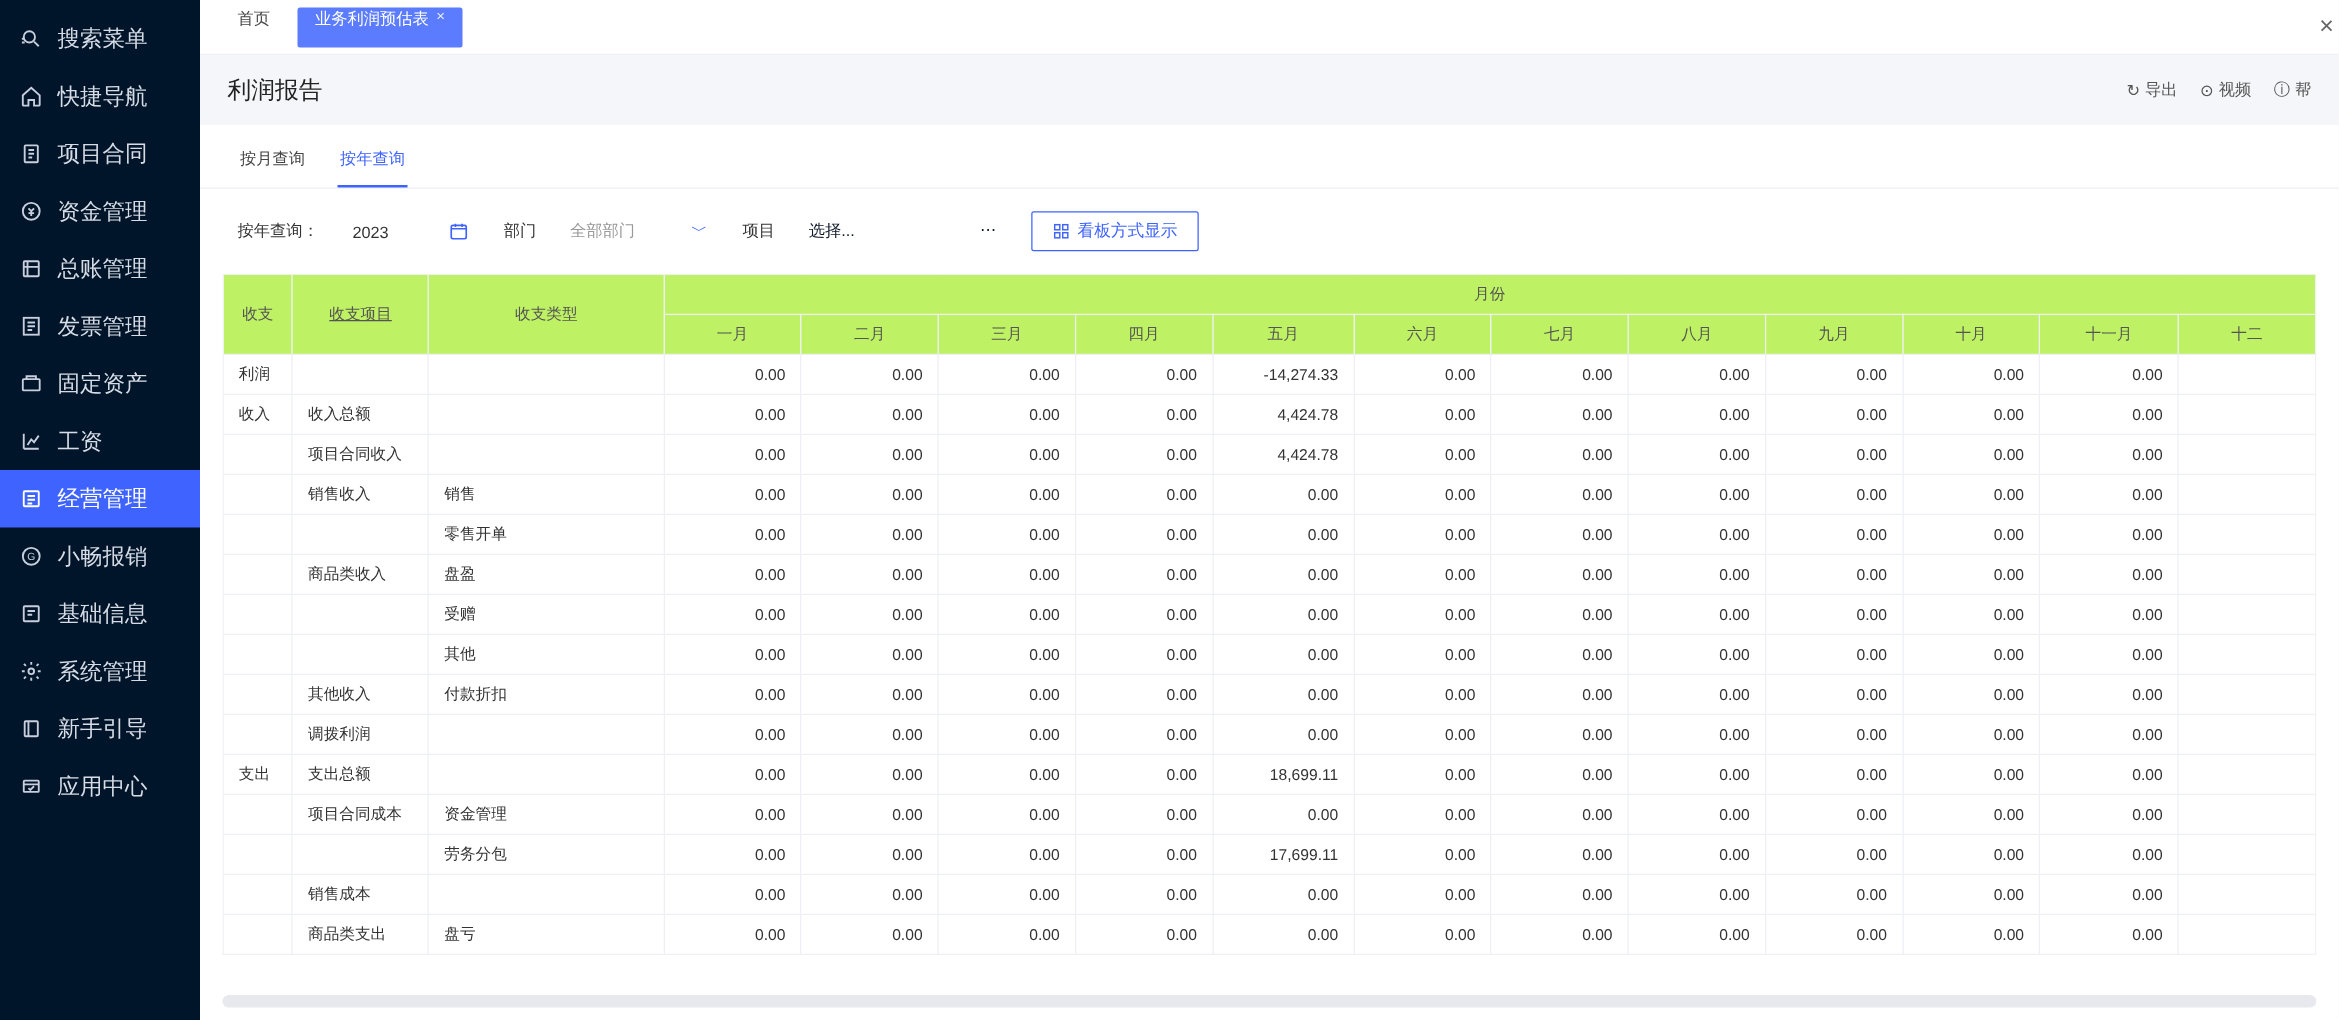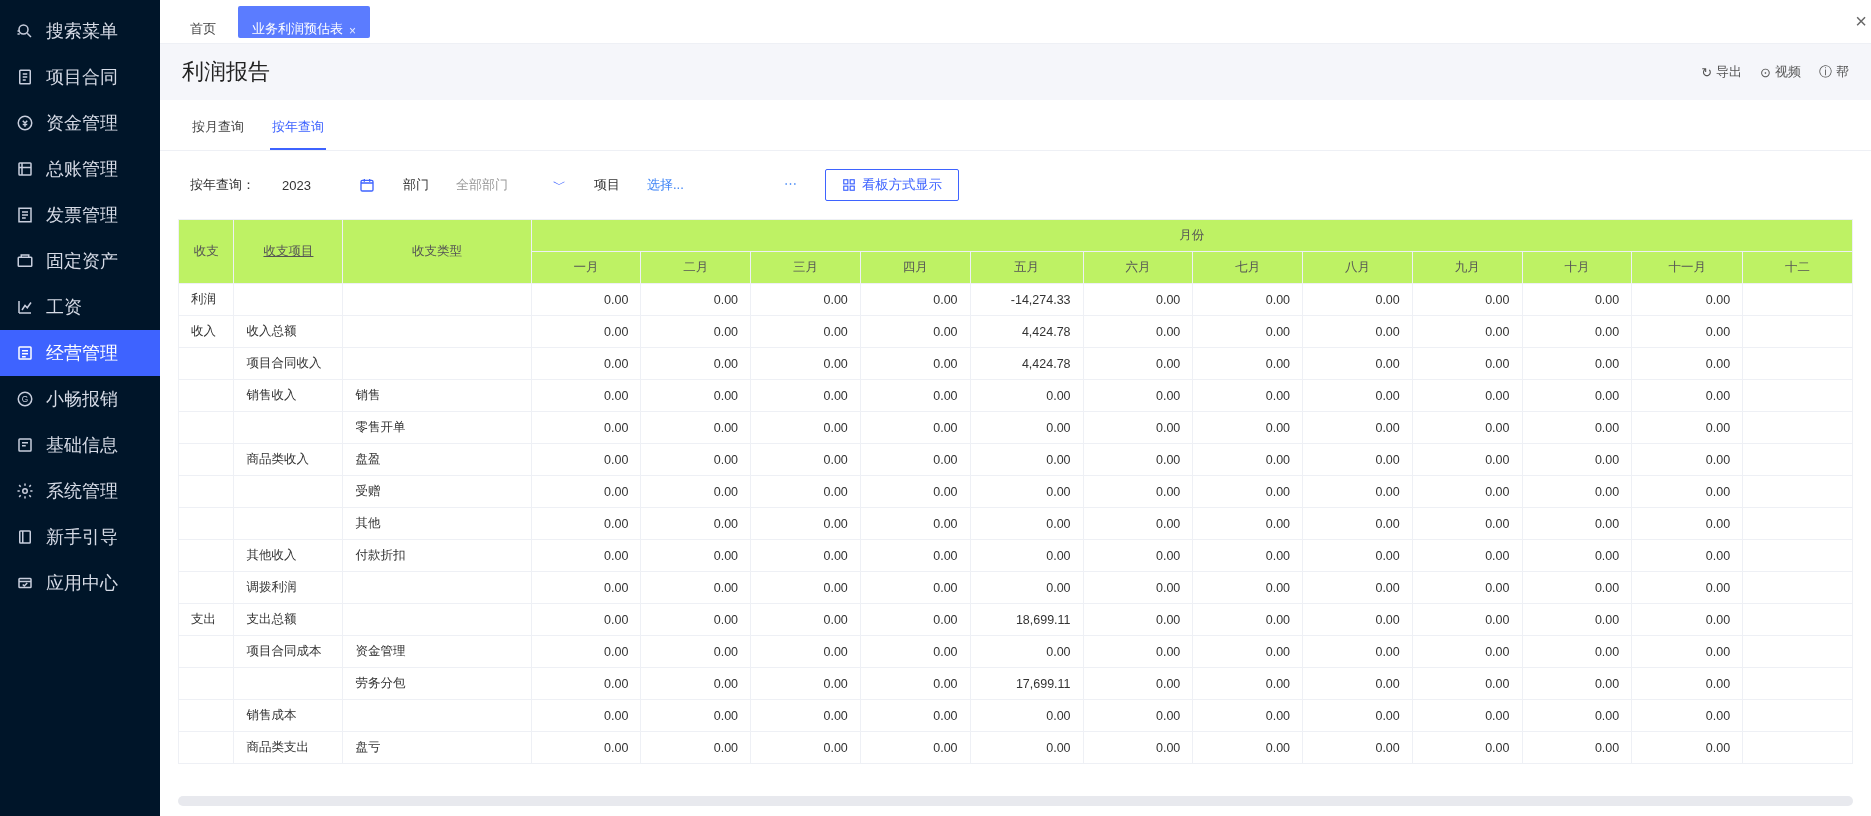--- a/index.html
+++ b/index.html
@@ -8,40 +8,40 @@
 
 .sidebar{width:160px;background:#001529;flex-shrink:0;height:100%;padding-top:8px;}
 .side-item{display:flex;align-items:center;height:46px;padding:0 16px;color:#d6dbe6;cursor:pointer;gap:12px;}
 .side-item.active{background:#3e63ff;color:#fff;}
 .side-item .icon{width:18px;height:18px;display:flex;align-items:center;justify-content:center;color:#c8cedd;}
 .side-item.active .icon{color:#fff;}
 .side-item .label{font-size:18px;}
 
 .main{flex:1;display:flex;flex-direction:column;min-width:0;}
 .tabs-bar{height:44px;background:#fff;display:flex;align-items:center;padding:0 16px;gap:8px;border-bottom:1px solid #eef0f5;position:relative;}
-.tab{height:32px;display:flex;align-items:flex-end;padding:0 14px;color:#444;border-radius:2px;cursor:pointer;gap:6px;}
+.tab{height:32px;display:flex;align-items:flex-start;padding:0 14px;color:#444;border-radius:2px;cursor:pointer;gap:6px;}
 .tab.active{background:#5b7cff;color:#fff;}
 .close-x{font-size:12px;opacity:.85;}
 .head-close{position:absolute;right:4px;top:10px;font-size:20px;color:#666;cursor:pointer;}
 .page-head{display:flex;align-items:center;justify-content:space-between;height:56px;padding:0 22px;}
-.page-title{font-size:22px;color:#222;font-weight:500;}
+.page-title{font-size:19px;color:#222;font-weight:500;}
 .head-actions{display:flex;gap:18px;color:#555;}
 .head-action{display:flex;align-items:center;gap:4px;cursor:pointer;font-size:13px;}
 .content{background:#fff;margin:0 0 0 0;flex:1;display:flex;flex-direction:column;min-height:0;}
 .sub-tabs{display:flex;gap:24px;padding:10px 30px 0;border-bottom:1px solid #eef0f5;}
 .sub-tab{padding:8px 2px 12px;color:#444;cursor:pointer;border-bottom:2px solid transparent;}
 .sub-tab.active{color:#3e63ff;border-bottom-color:#3e63ff;}
 .filters{display:flex;align-items:center;gap:28px;padding:18px 30px;}
 .flt{display:flex;align-items:center;gap:27px;}
 .flt-label{color:#333;}
 .flt-input{border:none;background:transparent;color:#333;font-size:13px;width:50px;}
 .cal-icon{color:#3e63ff;cursor:pointer;}
 .select{display:flex;align-items:center;gap:6px;min-width:110px;justify-content:space-between;cursor:pointer;color:#999;}
 .select .chev{color:#3e63ff;}
-.proj-select{display:flex;gap:6px;min-width:150px;justify-content:space-between;color:#3b82f6;cursor:pointer;}
+.proj-select{display:flex;gap:6px;min-width:150px;justify-content:space-between;color:#0f172a;cursor:pointer;}
 .btn-board{border:1px solid #3e63ff;color:#3e63ff;background:#fff;height:32px;padding:0 16px;display:flex;align-items:center;gap:6px;cursor:pointer;border-radius:2px;}
 
 .table-wrap{flex:1;overflow:auto;margin:0 18px 12px;}
 .tbl{border-collapse:collapse;table-layout:fixed;}
 .tbl th,.tbl td{border:1px solid #eef0f5;padding:0 12px;height:32px;font-size:12.5px;white-space:nowrap;}
 .tbl thead th{background:#bef264;color:#555;font-weight:500;text-align:center;}
 .tbl td.num{text-align:right;}
 .tbl td.lbl{text-align:left;color:#333;}
 .col-a{width:56px;}
 .col-b{width:110px;text-decoration:underline;}
@@ -61,20 +61,28 @@
             <circle cx="10" cy="10" r="6"></circle>
             <path d="M20 20l-5-5"></path>
             <path d="M2 12h3M2 16h3"></path>
           </svg>
         </span>
         <span class="label">搜索菜单</span>
       </div>
       <div class="side-item">
         <span class="icon">
           <svg width="18" height="18" viewBox="0 0 24 24" fill="none" stroke="currentColor" stroke-width="2">
+            <path d="M3 11l9-8 9 8v10a1 1 0 01-1 1h-5v-6h-6v6H4a1 1 0 01-1-1z"></path>
+          </svg>
+        </span>
+        <span class="label">快捷导航</span>
+      </div>
+      <div class="side-item">
+        <span class="icon">
+          <svg width="18" height="18" viewBox="0 0 24 24" fill="none" stroke="currentColor" stroke-width="2">
             <rect x="5" y="3" width="14" height="18" rx="1"></rect>
             <path d="M9 8h6M9 12h6M9 16h4"></path>
           </svg>
         </span>
         <span class="label">项目合同</span>
       </div>
       <div class="side-item">
         <span class="icon">
           <svg width="18" height="18" viewBox="0 0 24 24" fill="none" stroke="currentColor" stroke-width="2">
             <circle cx="12" cy="12" r="9"></circle>

